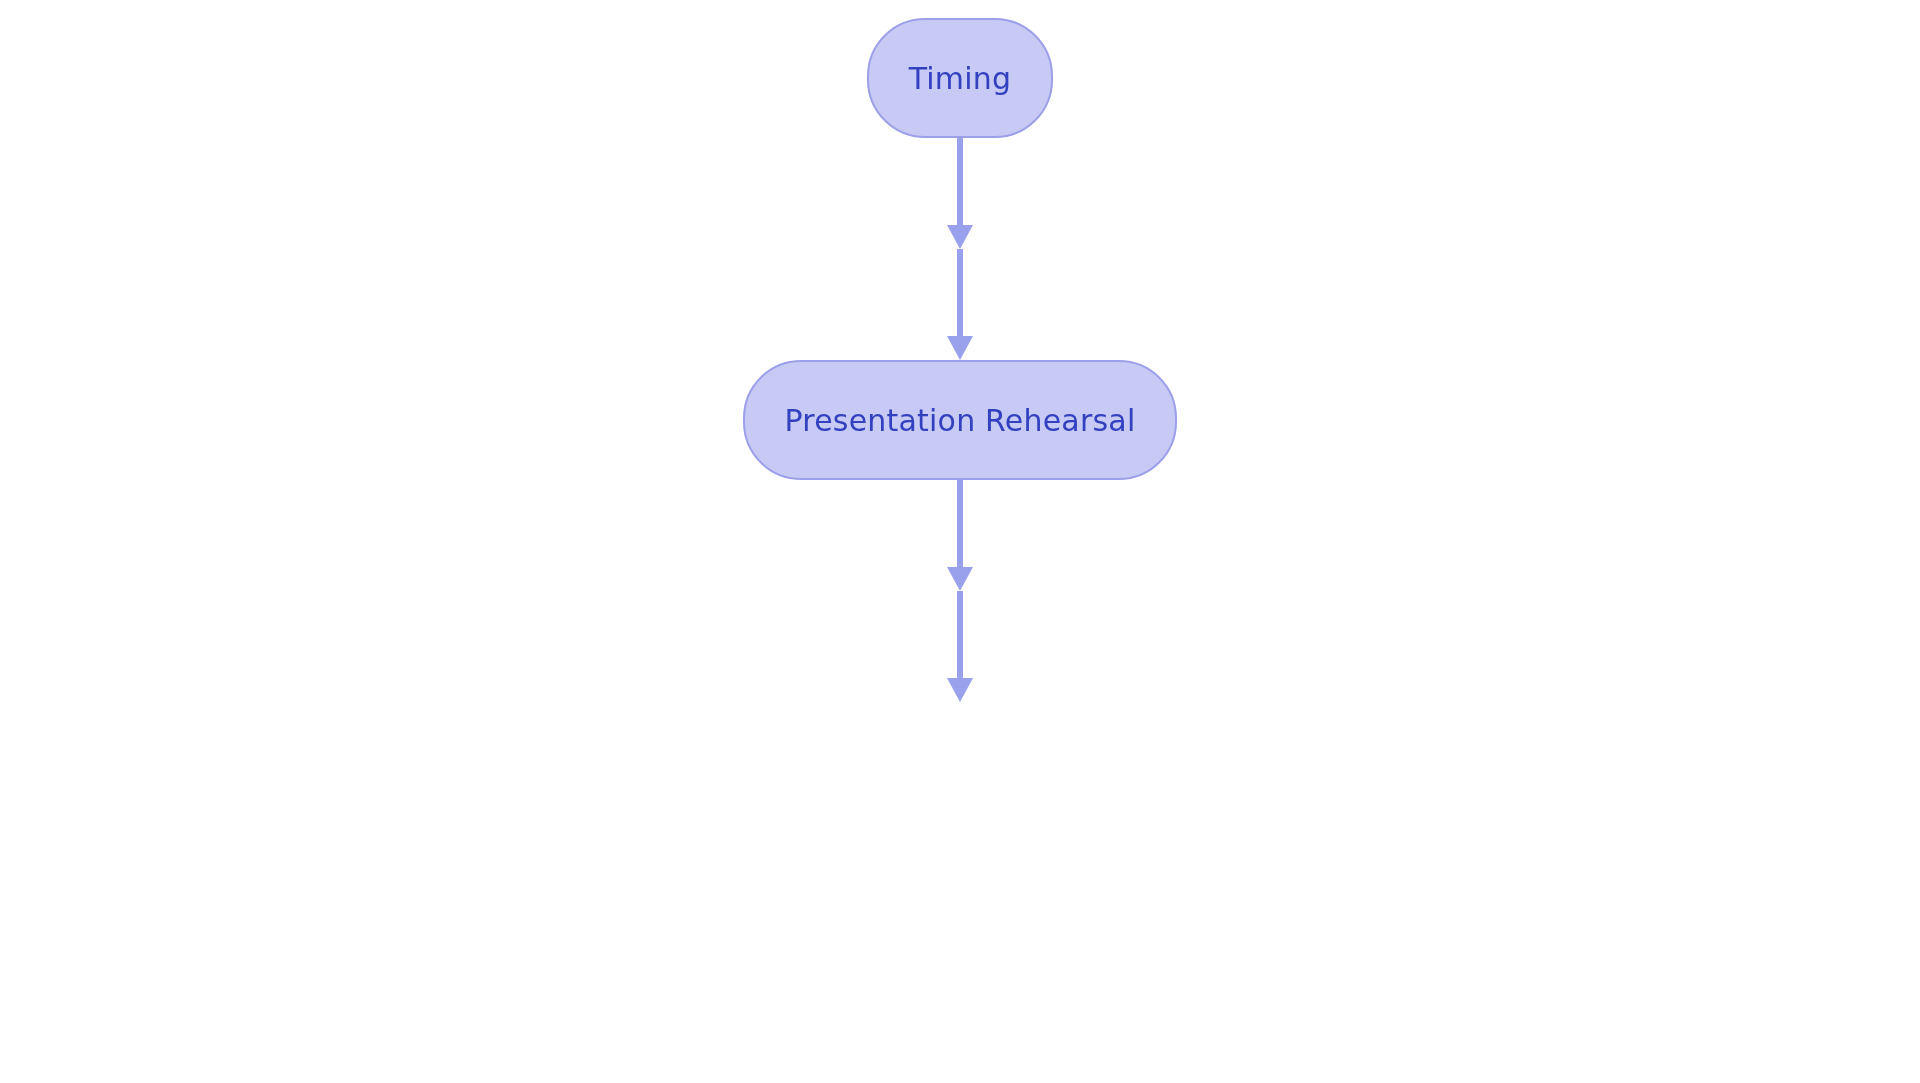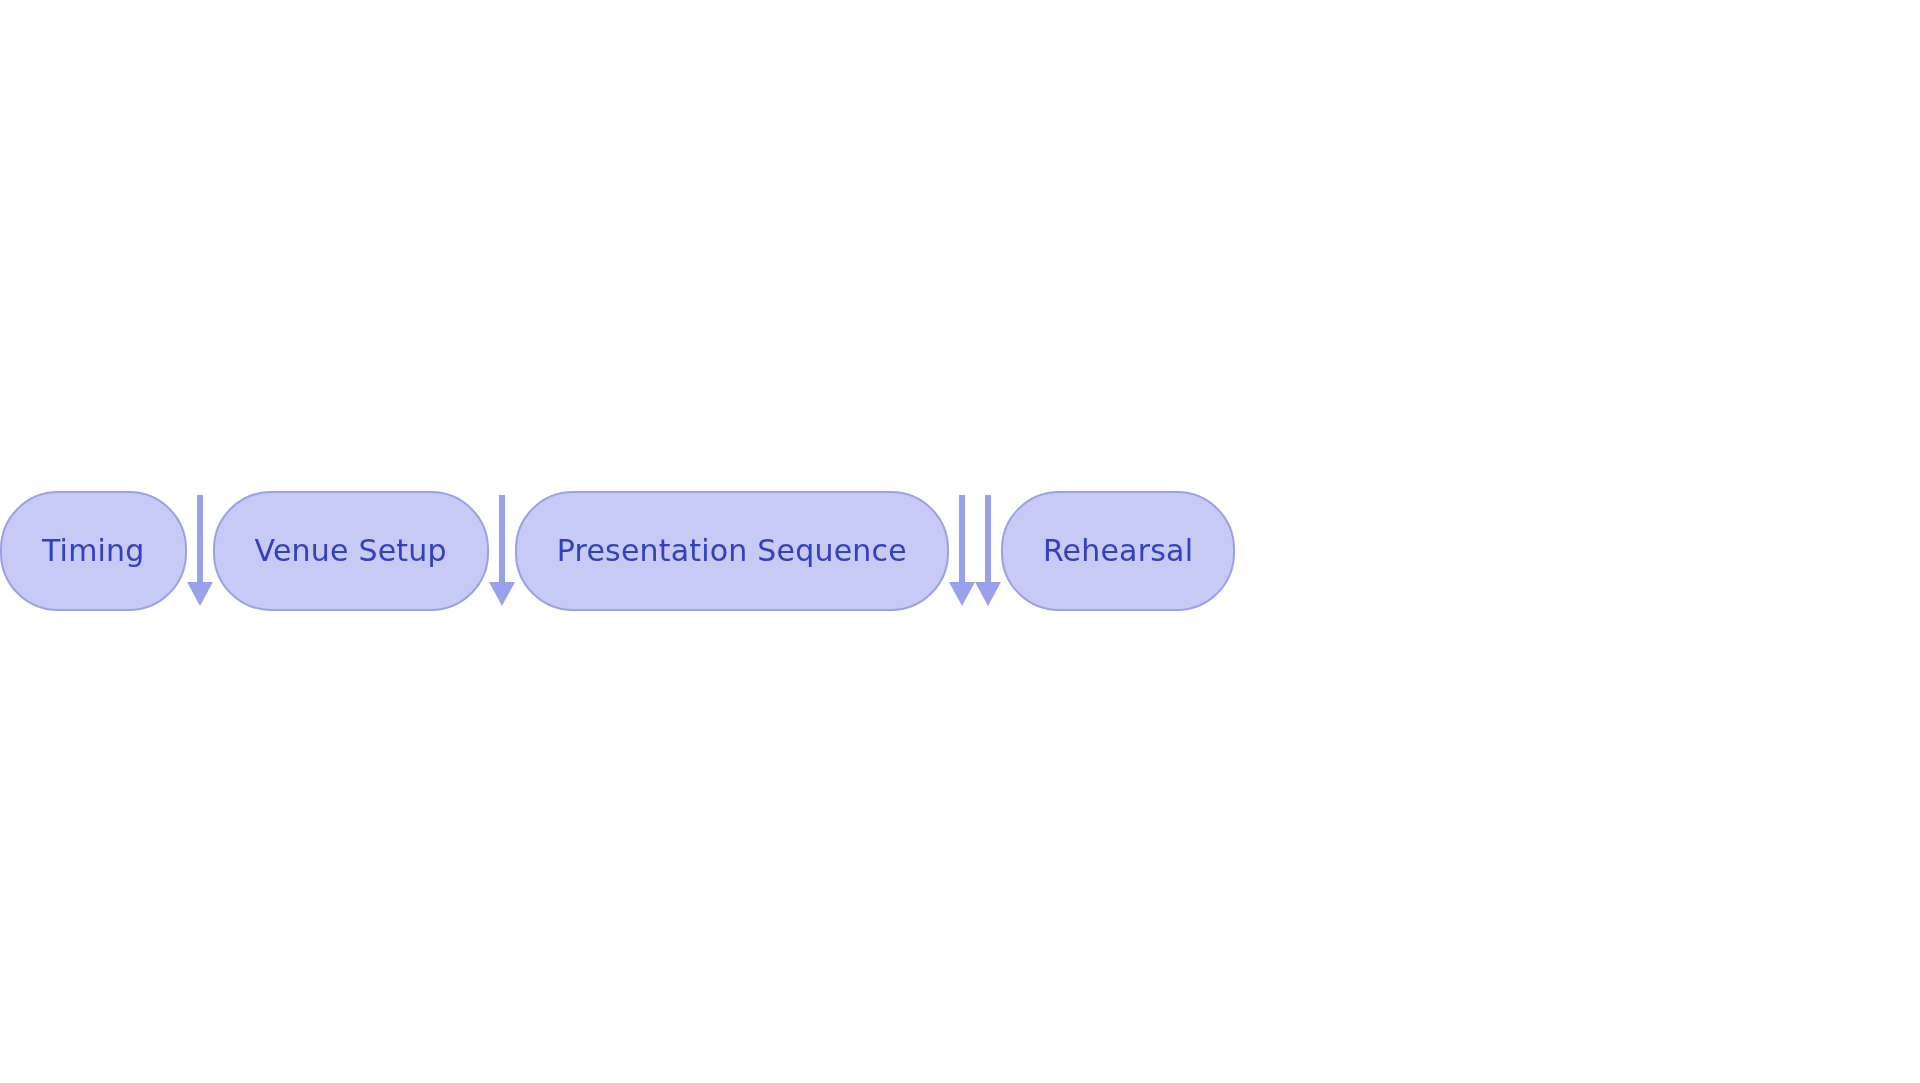--- a/index.html
+++ b/index.html
@@ -14,21 +14,21 @@
     width: 1920px;
     height: 1083px;
     background: var(--background);
     overflow: hidden;
     font-family: "DejaVu Sans", "Liberation Sans", sans-serif;
   }
   .canvas {
     width: 1920px;
     height: 1083px;
     display: flex;
-    flex-direction: row;
+    flex-direction: column;
     align-items: center;
     padding-top: 18px;
   }
   .node {
     height: 120px;
     border-radius: 58px;
     background: var(--node-fill);
     border: 2px solid var(--node-border);
     display: flex;
     align-items: center;
@@ -70,41 +70,35 @@
 
   <div class="node">
     <span class="node-label">Timing</span>
   </div>
 
   <div class="arrow">
     <div class="arrow-line"></div>
     <div class="arrow-head"></div>
   </div>
 
-  <div class="node">
-    <span class="node-label">Venue Setup</span>
-  </div>
 
   <div class="arrow">
     <div class="arrow-line"></div>
     <div class="arrow-head"></div>
   </div>
 
   <div class="node">
-    <span class="node-label">Presentation Sequence</span>
+    <span class="node-label">Presentation Rehearsal</span>
   </div>
 
   <div class="arrow">
     <div class="arrow-line"></div>
     <div class="arrow-head"></div>
   </div>
 
 
   <div class="arrow">
     <div class="arrow-line"></div>
     <div class="arrow-head"></div>
   </div>
 
-  <div class="node">
-    <span class="node-label">Rehearsal</span>
-  </div>
 
 </div>
 
 </body></html>

